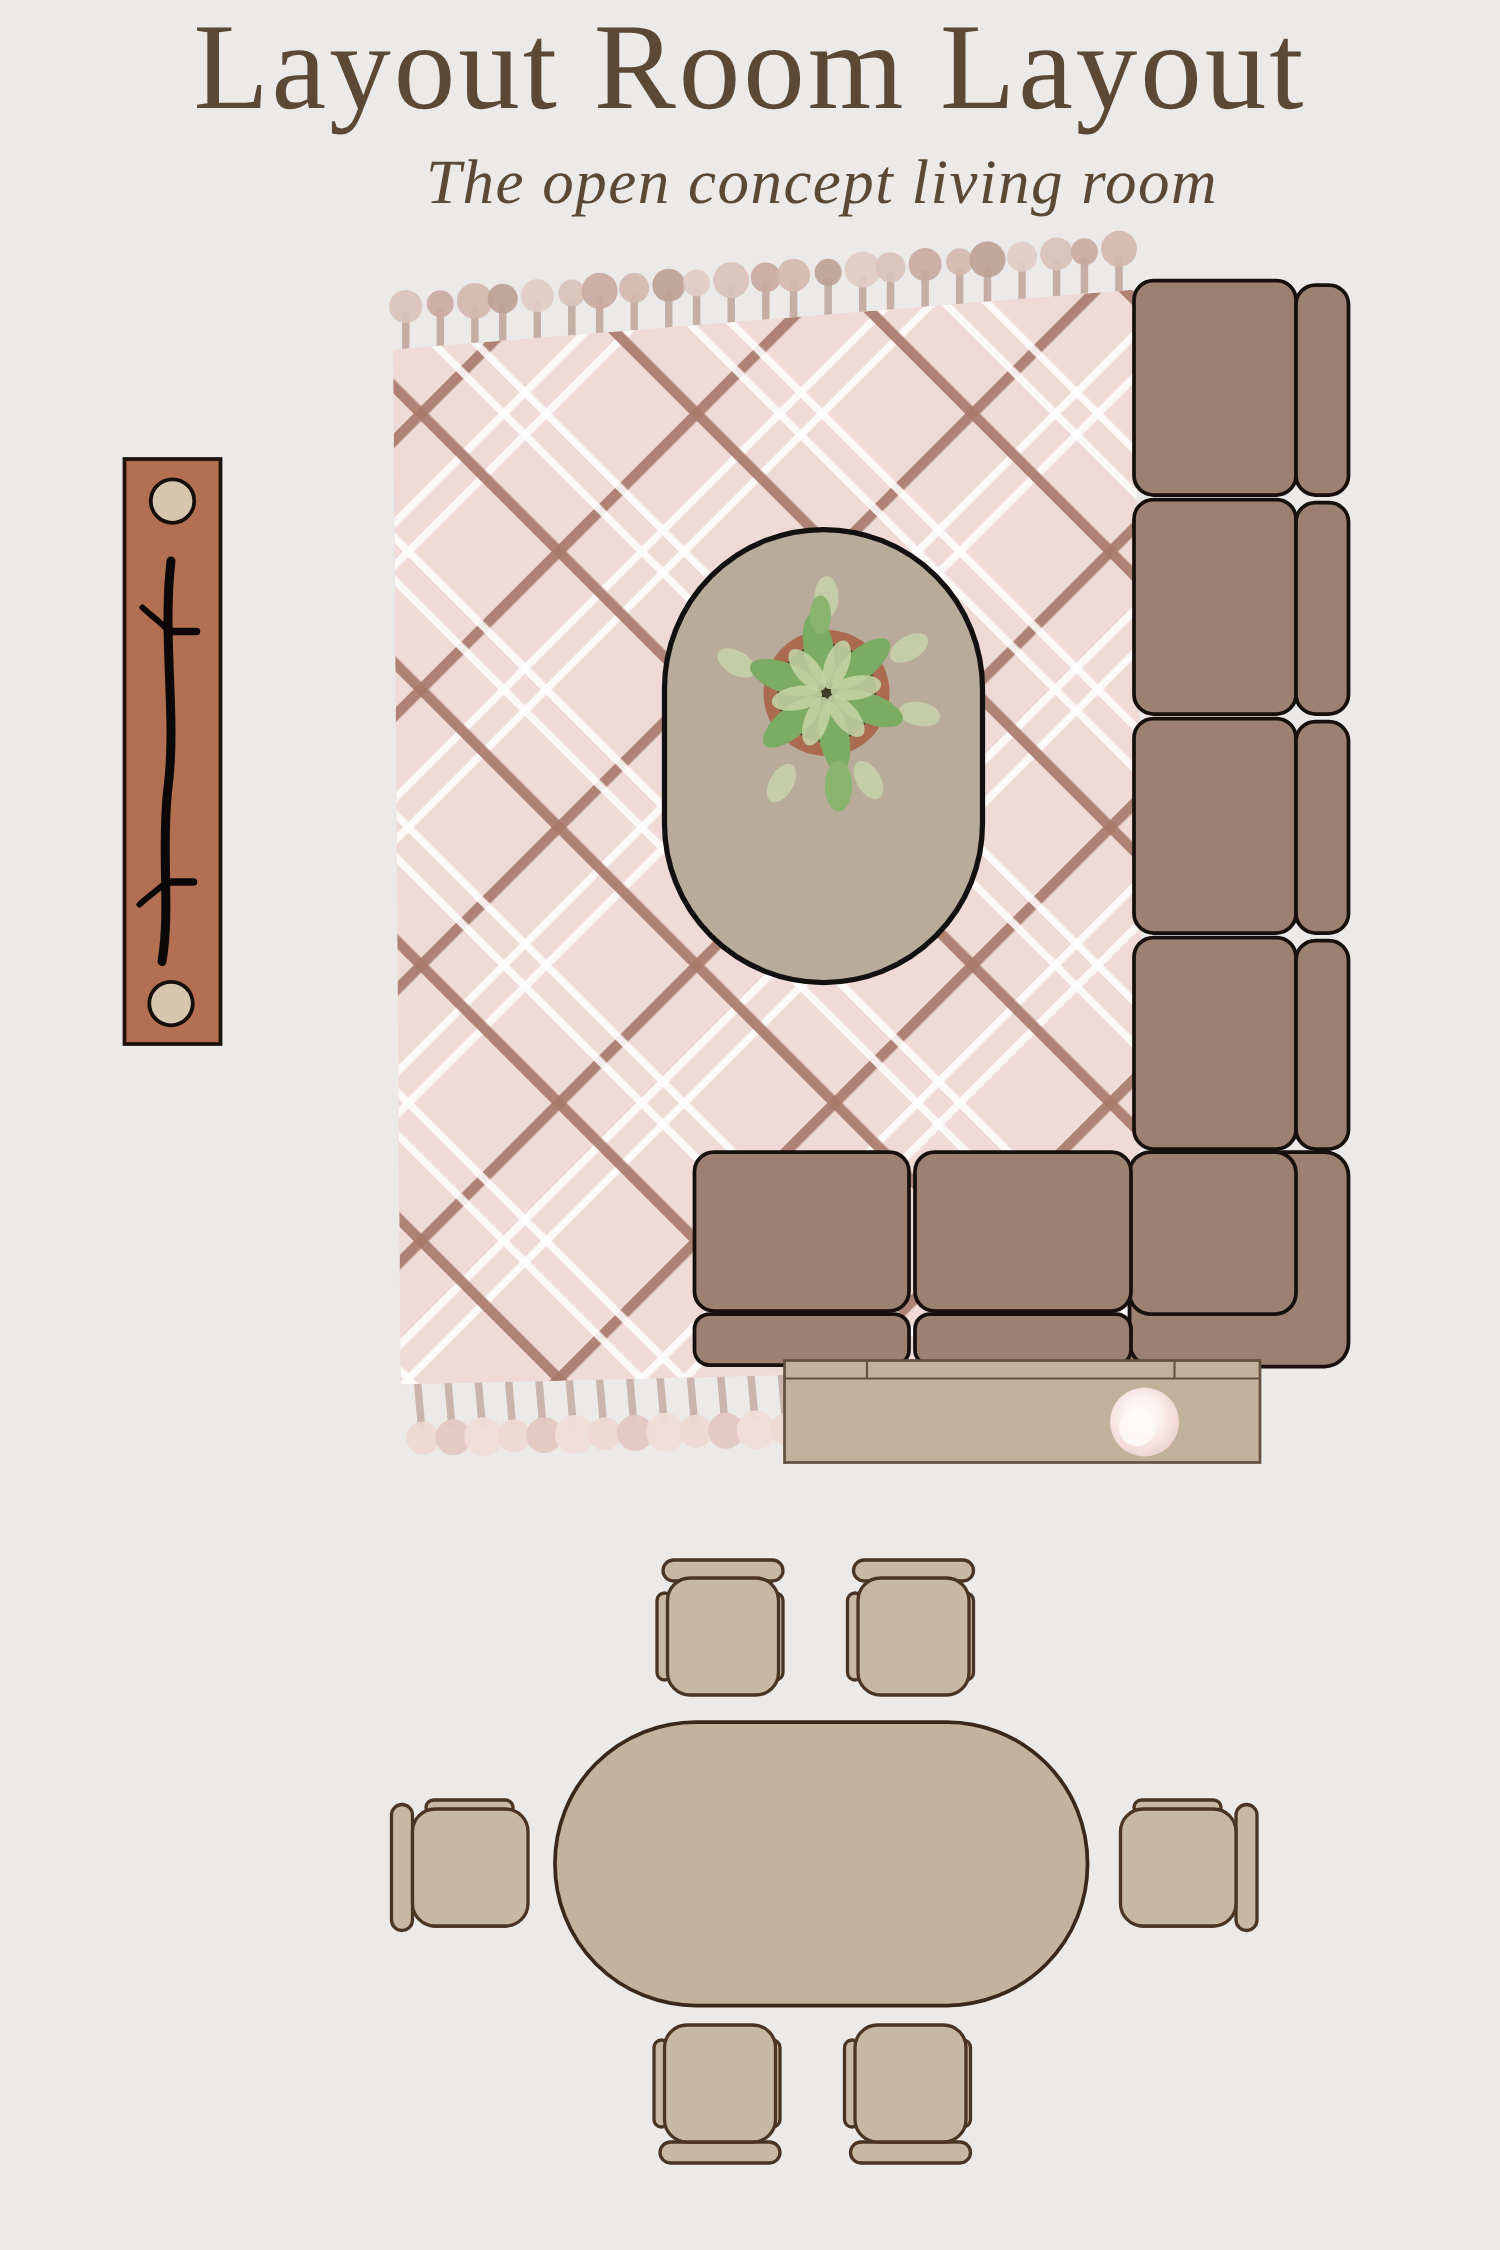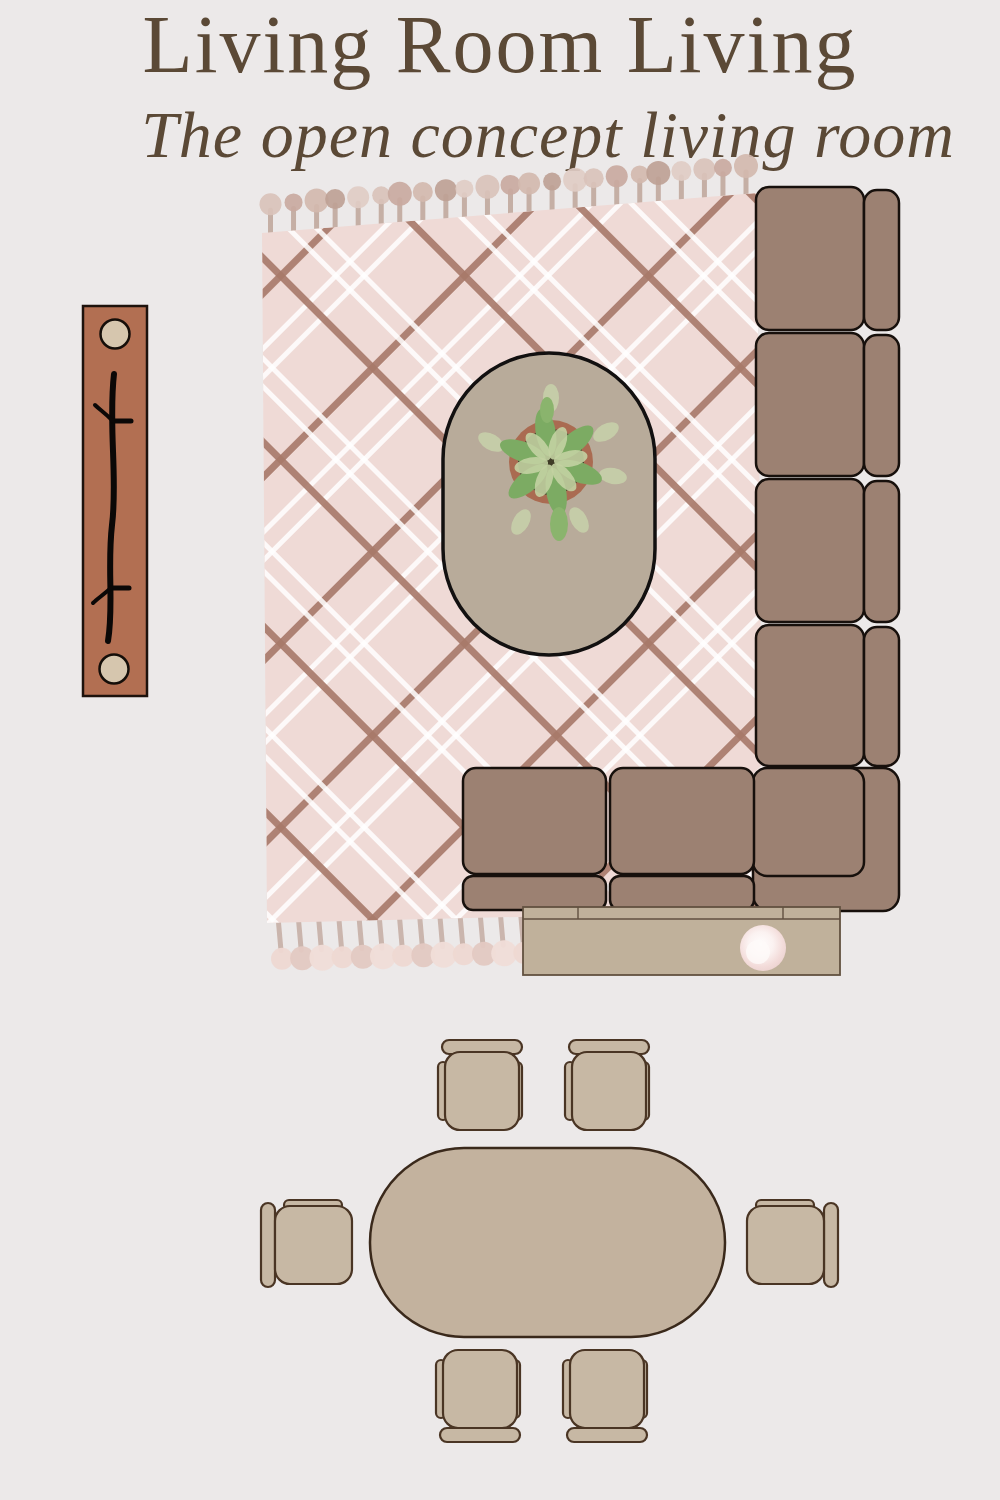--- a/index.html
+++ b/index.html
@@ -8,29 +8,29 @@
     background:#ECE9E9;
     font-family:"Liberation Serif", serif;
   }
   .title{
     position:absolute;top:0px;left:0;width:1000px;text-align:center;
     font-size:82px;font-weight:400;letter-spacing:2px;color:#5B4936;line-height:1.1;
     margin:0;
   }
   .subtitle{
     position:absolute;top:100px;left:96px;width:904px;text-align:center;
-    font-size:66px;font-style:italic;color:#5B4936;letter-spacing:1px;line-height:1.05;
+    font-size:42px;font-style:italic;color:#5B4936;letter-spacing:1px;line-height:1.05;
     margin:0;
   }
   svg.plan{position:absolute;top:0;left:0;}
 </style>
 </head>
 <body>
 
-<h1 class="title">Living Room Living</h1>
+<h1 class="title">Layout Room Layout</h1>
 <p class="subtitle">The open concept living room</p>
 
 <svg class="plan" width="1000" height="1500" viewBox="0 0 1000 1500">
   <defs>
     <clipPath id="rugClip">
       <polygon points="262,233 757,193 763,911 267,923"></polygon>
     </clipPath>
     <pattern id="plaid1" width="130" height="130" patternUnits="userSpaceOnUse" patternTransform="rotate(45 0 0)">
       <rect x="0" y="0" width="7" height="130" fill="#A87969" opacity="0.9"></rect>
       <rect x="40" y="0" width="5" height="130" fill="#FFFFFF" opacity="0.85"></rect>

